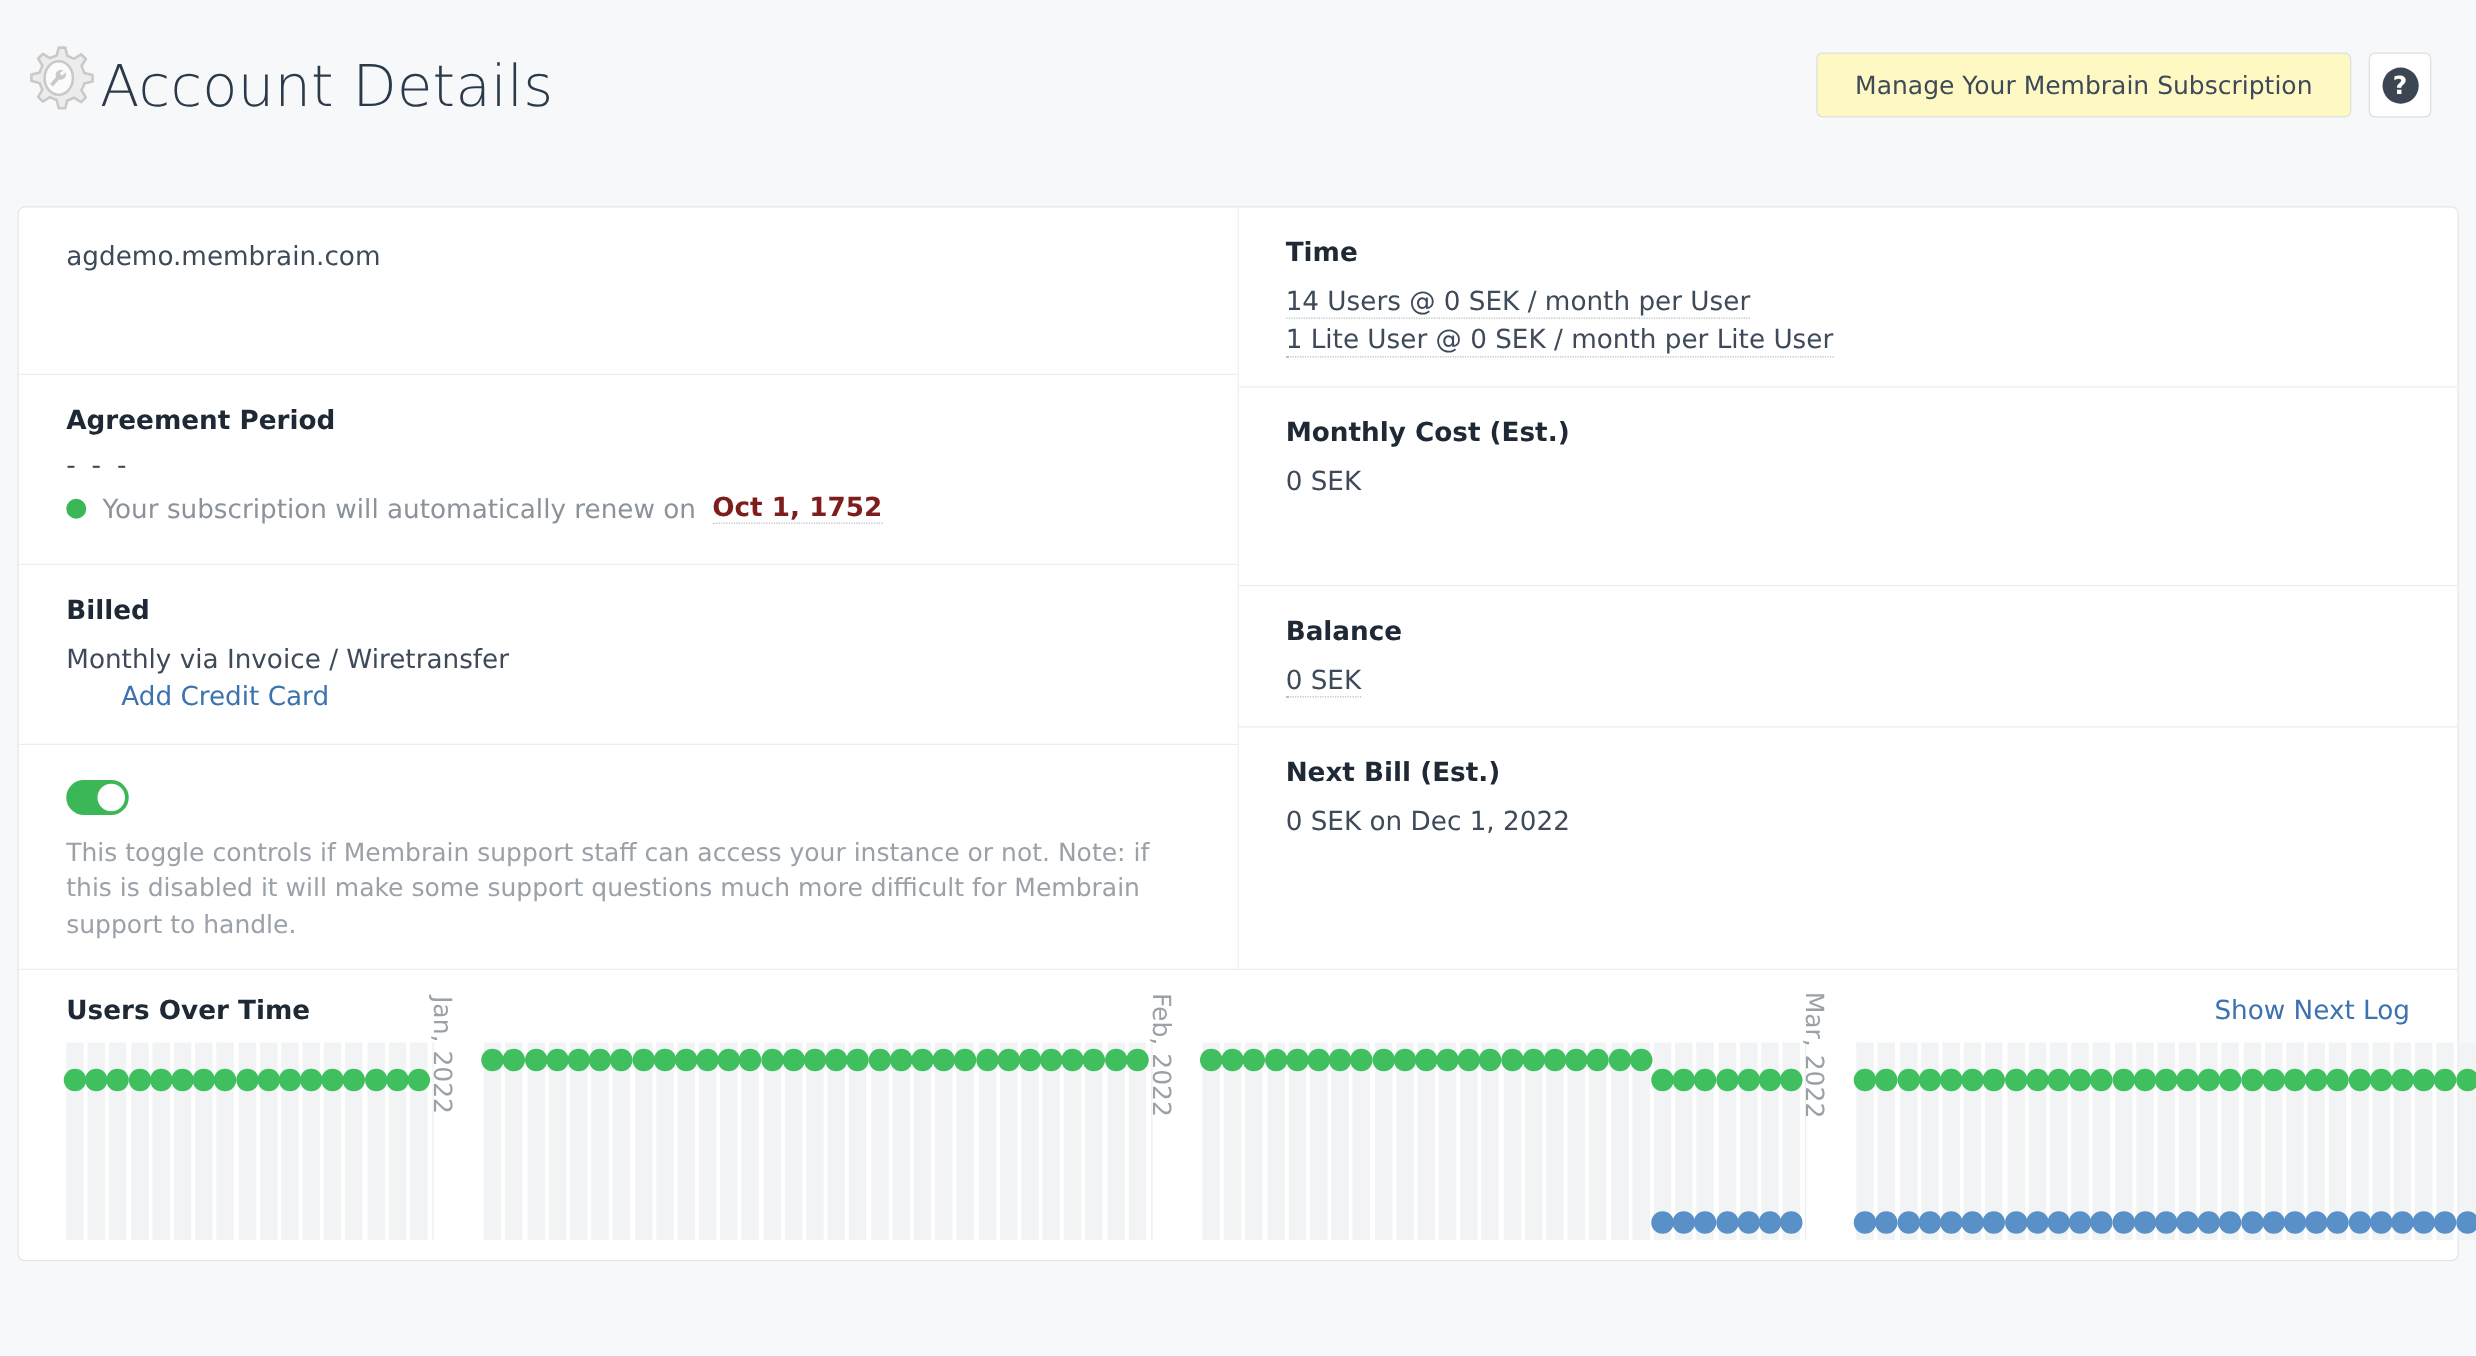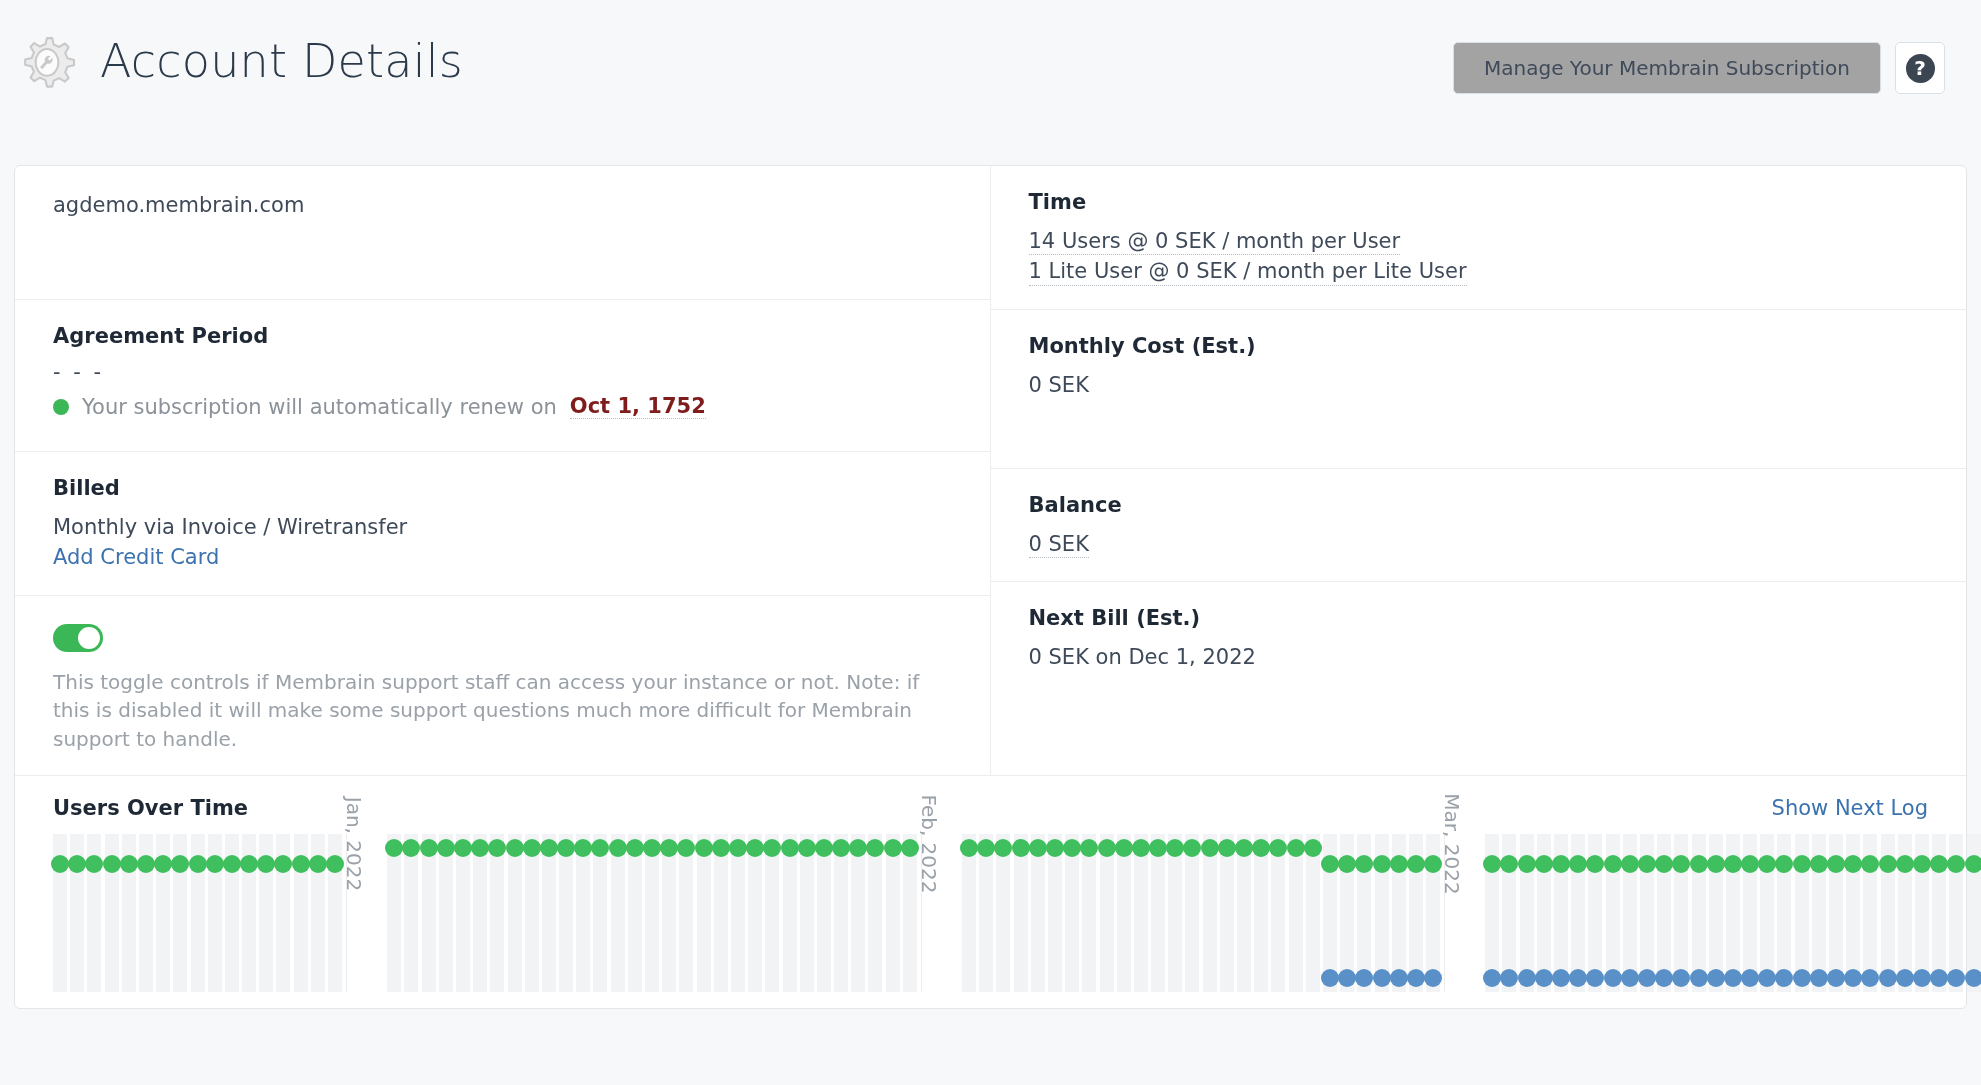--- a/index.html
+++ b/index.html
@@ -10,30 +10,30 @@
     color:#333;
     overflow:hidden;
   }
   
   .header{
     height:165px;
     display:flex;align-items:flex-start;
     padding:34px 36px 0 14px;
     box-sizing:border-box;
   }
-  .title-wrap{display:flex;gap:20px;flex:0 0 auto;}
+  .title-wrap{display:flex;align-items:center;flex:0 0 auto;}
   .gear-icon{width:66px;height:66px;display:block;flex:0 0 auto;}
   .page-title{
     font-size:46px;font-weight:300;color:#2b3a4a;
     letter-spacing:.2px;line-height:1;margin:0;padding-top:4px;
     font-family:"DejaVu Sans",sans-serif;
   }
   .header-actions{margin-left:auto;display:flex;align-items:center;gap:14px;padding-top:8px;}
   .btn-manage{
-    background:#a3a3a3;border:1px solid #dcdfe3;border-radius:5px;
+    background:#fef9c3;border:1px solid #dcdfe3;border-radius:5px;
     padding:0 30px;height:52px;line-height:50px;
     font-size:20px;color:#3e4a59;cursor:pointer;white-space:nowrap;
     font-family:"DejaVu Sans",sans-serif;
   }
   .btn-help{
     background:#fff;border:1px solid #dcdfe3;border-radius:5px;
     width:50px;height:52px;display:flex;align-items:center;justify-content:center;cursor:pointer;
   }
   .help-circle{
     width:29px;height:29px;border-radius:50%;background:#3c4552;
@@ -54,21 +54,21 @@
   .col-left{border-right:1px solid #ebedef;}
   .row{padding:24px 38px 22px 38px;border-bottom:1px solid #ebedef;box-sizing:border-box;}
   .row:last-child{border-bottom:none;}
   .row-users{min-height:134px;}
   .lbl{
     font-size:21px;font-weight:bold;color:#1f2935;margin:0 0 12px 0;
     font-family:"DejaVu Sans",sans-serif;
   }
   .val{font-size:21px;color:#3e4a59;line-height:1.45;font-family:"DejaVu Sans",sans-serif;}
   .dotted{border-bottom:1px dotted #b6bcc3;display:inline-block;line-height:1.25;}
-  .link{color:#3b72af;cursor:pointer;text-decoration:none;}
+  .link{color:#3b72af;cursor:pointer;text-decoration:none;margin-left:44px;}
   .dashes{font-size:21px;color:#3e4a59;letter-spacing:3px;margin-bottom:10px;font-family:"DejaVu Sans",sans-serif;}
   .renew{display:flex;align-items:center;gap:13px;font-size:21px;color:#8b9299;font-family:"DejaVu Sans",sans-serif;}
   .status-dot{width:16px;height:16px;border-radius:50%;background:#3cb757;flex:0 0 auto;}
   .renew b{color:#7f1d1d;font-weight:bold;border-bottom:1px dotted #b6bcc3;}
   .toggle{
     width:50px;height:28px;border-radius:14px;background:#3cb757;
     position:relative;cursor:pointer;margin:4px 0 16px 0;
   }
   .toggle .knob{
     position:absolute;top:3px;right:3px;width:22px;height:22px;border-radius:50%;background:#fff;

